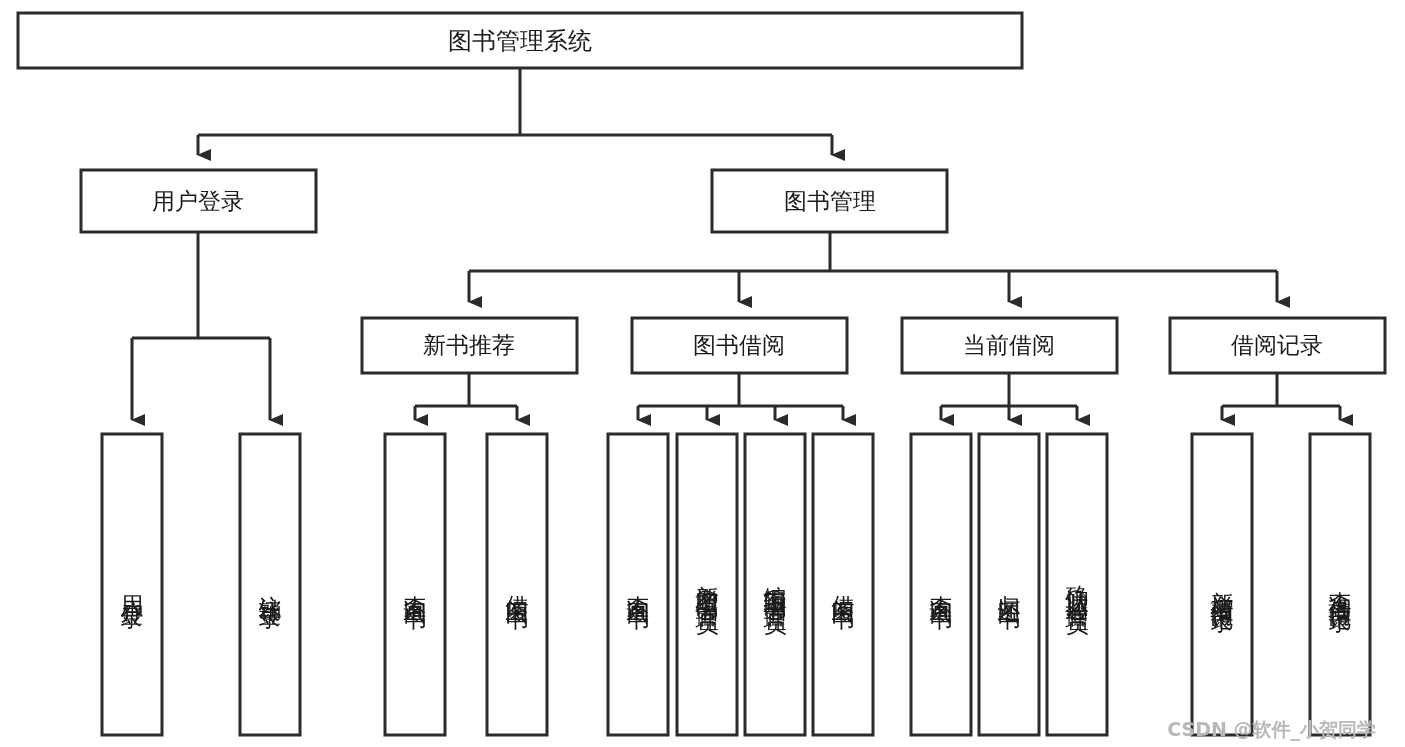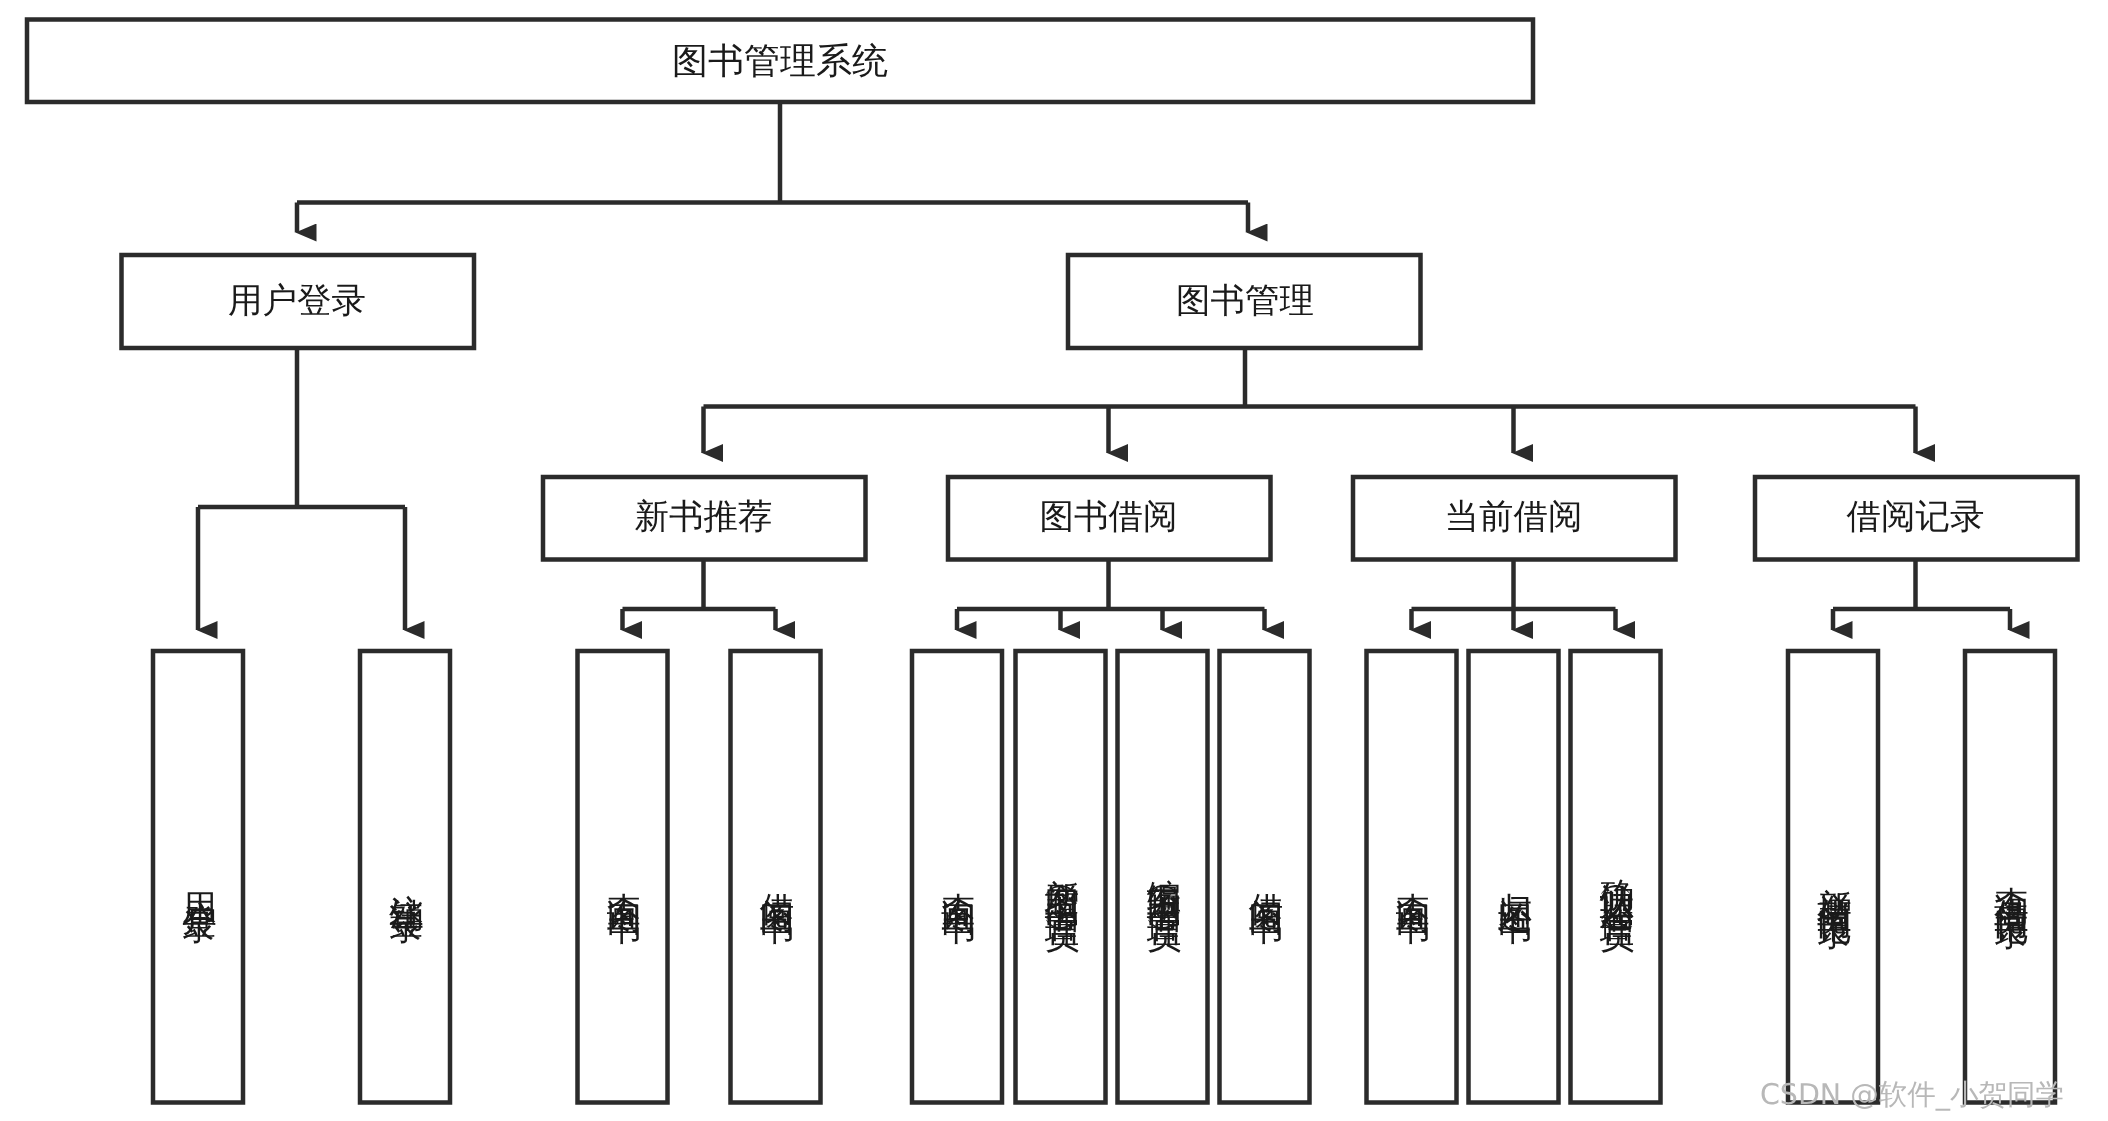--- a/index.html
+++ b/index.html
@@ -67,20 +67,21 @@
     pointer-events: none;
   }
   .watermark {
     position: absolute;
     right: 8px;
     bottom: 4px;
     font-family: "DejaVu Sans", "Liberation Sans", sans-serif;
     font-size: 19px;
     color: #b8b8b8;
     white-space: nowrap;
+    font-weight: bold;
   }
 </style>
 </head>
 <body>
 
 <div id="diagram-root">
 
   <svg class="flow" viewBox="0 0 1405 747" xmlns="http://www.w3.org/2000/svg">
     <defs>
       <marker id="arrow" viewBox="0 0 12 14" refX="6" refY="13" markerWidth="12" markerHeight="14" orient="auto-start-reverse" markerUnits="userSpaceOnUse">

